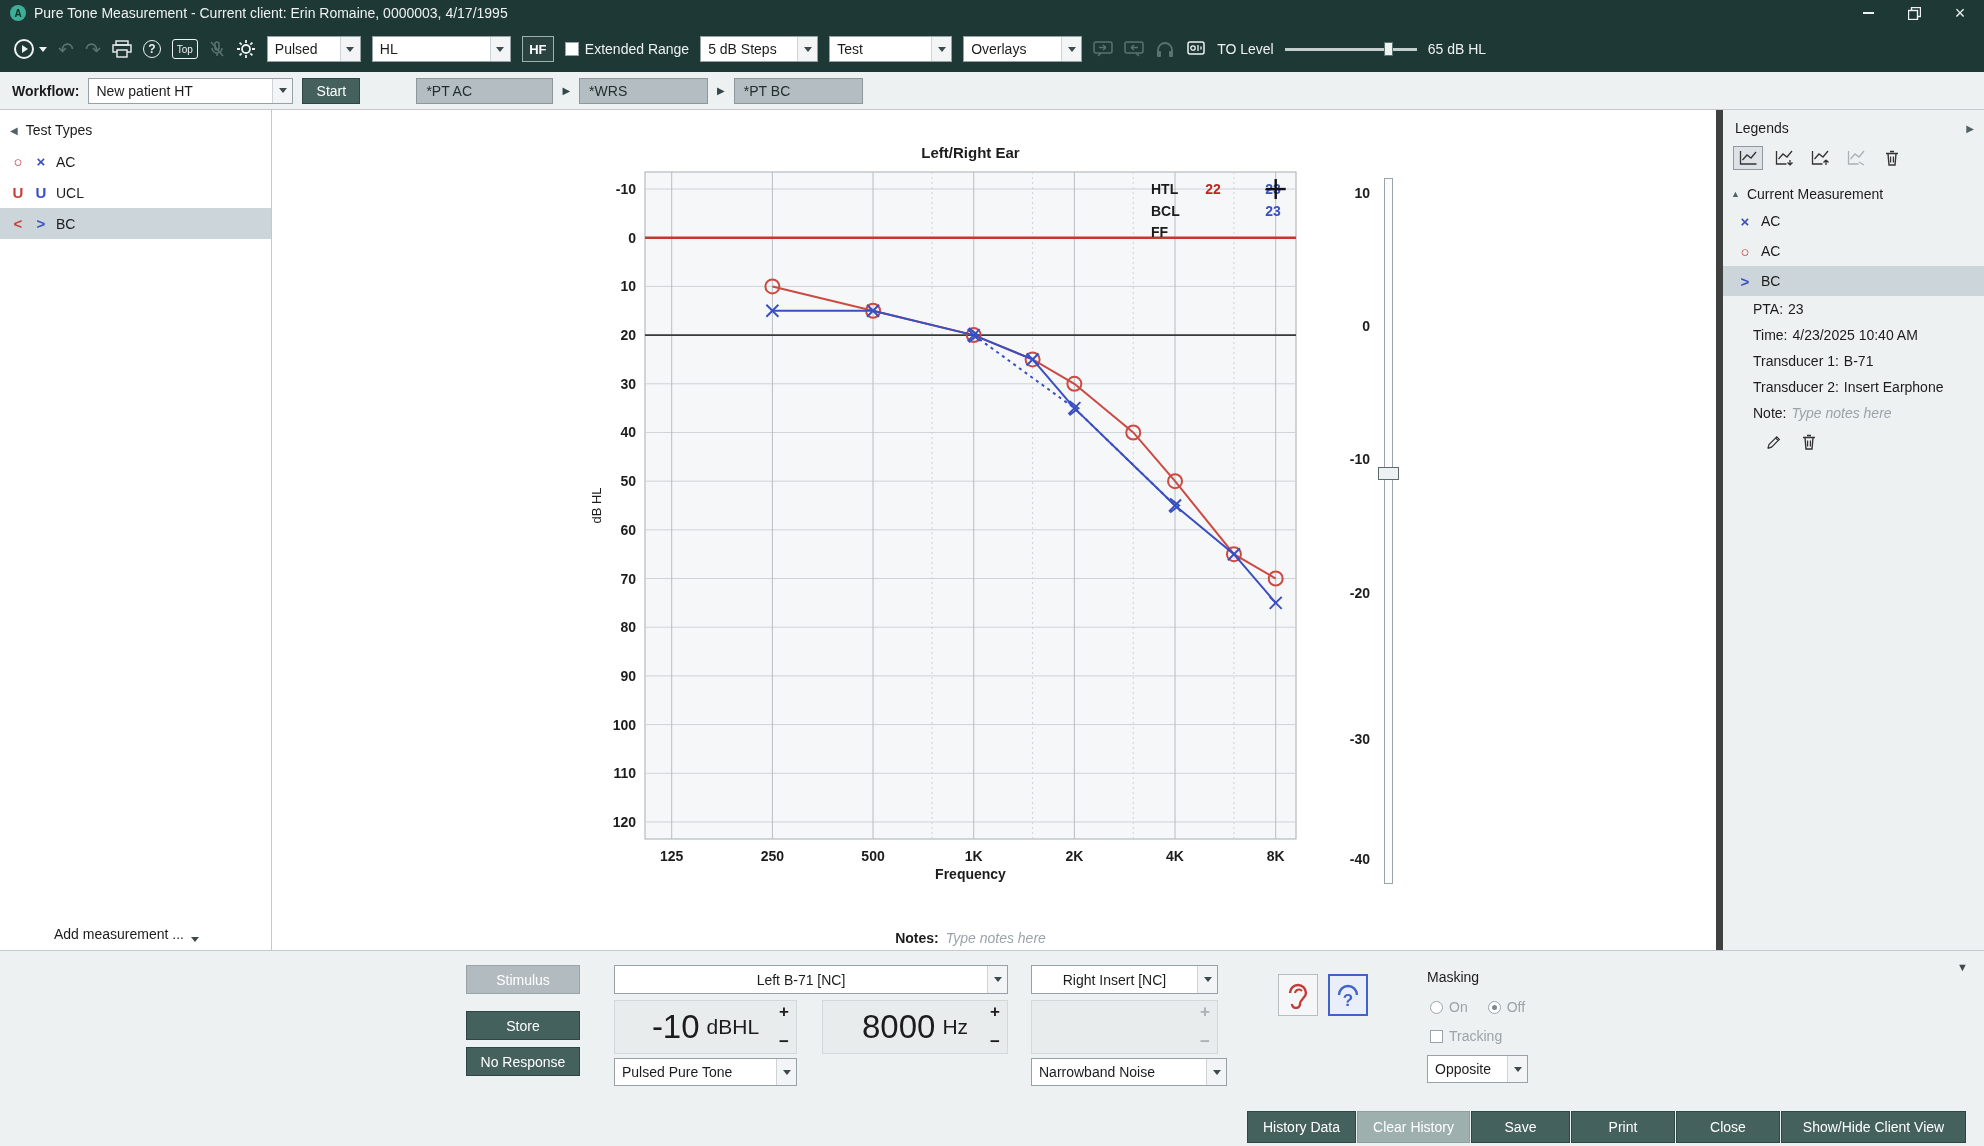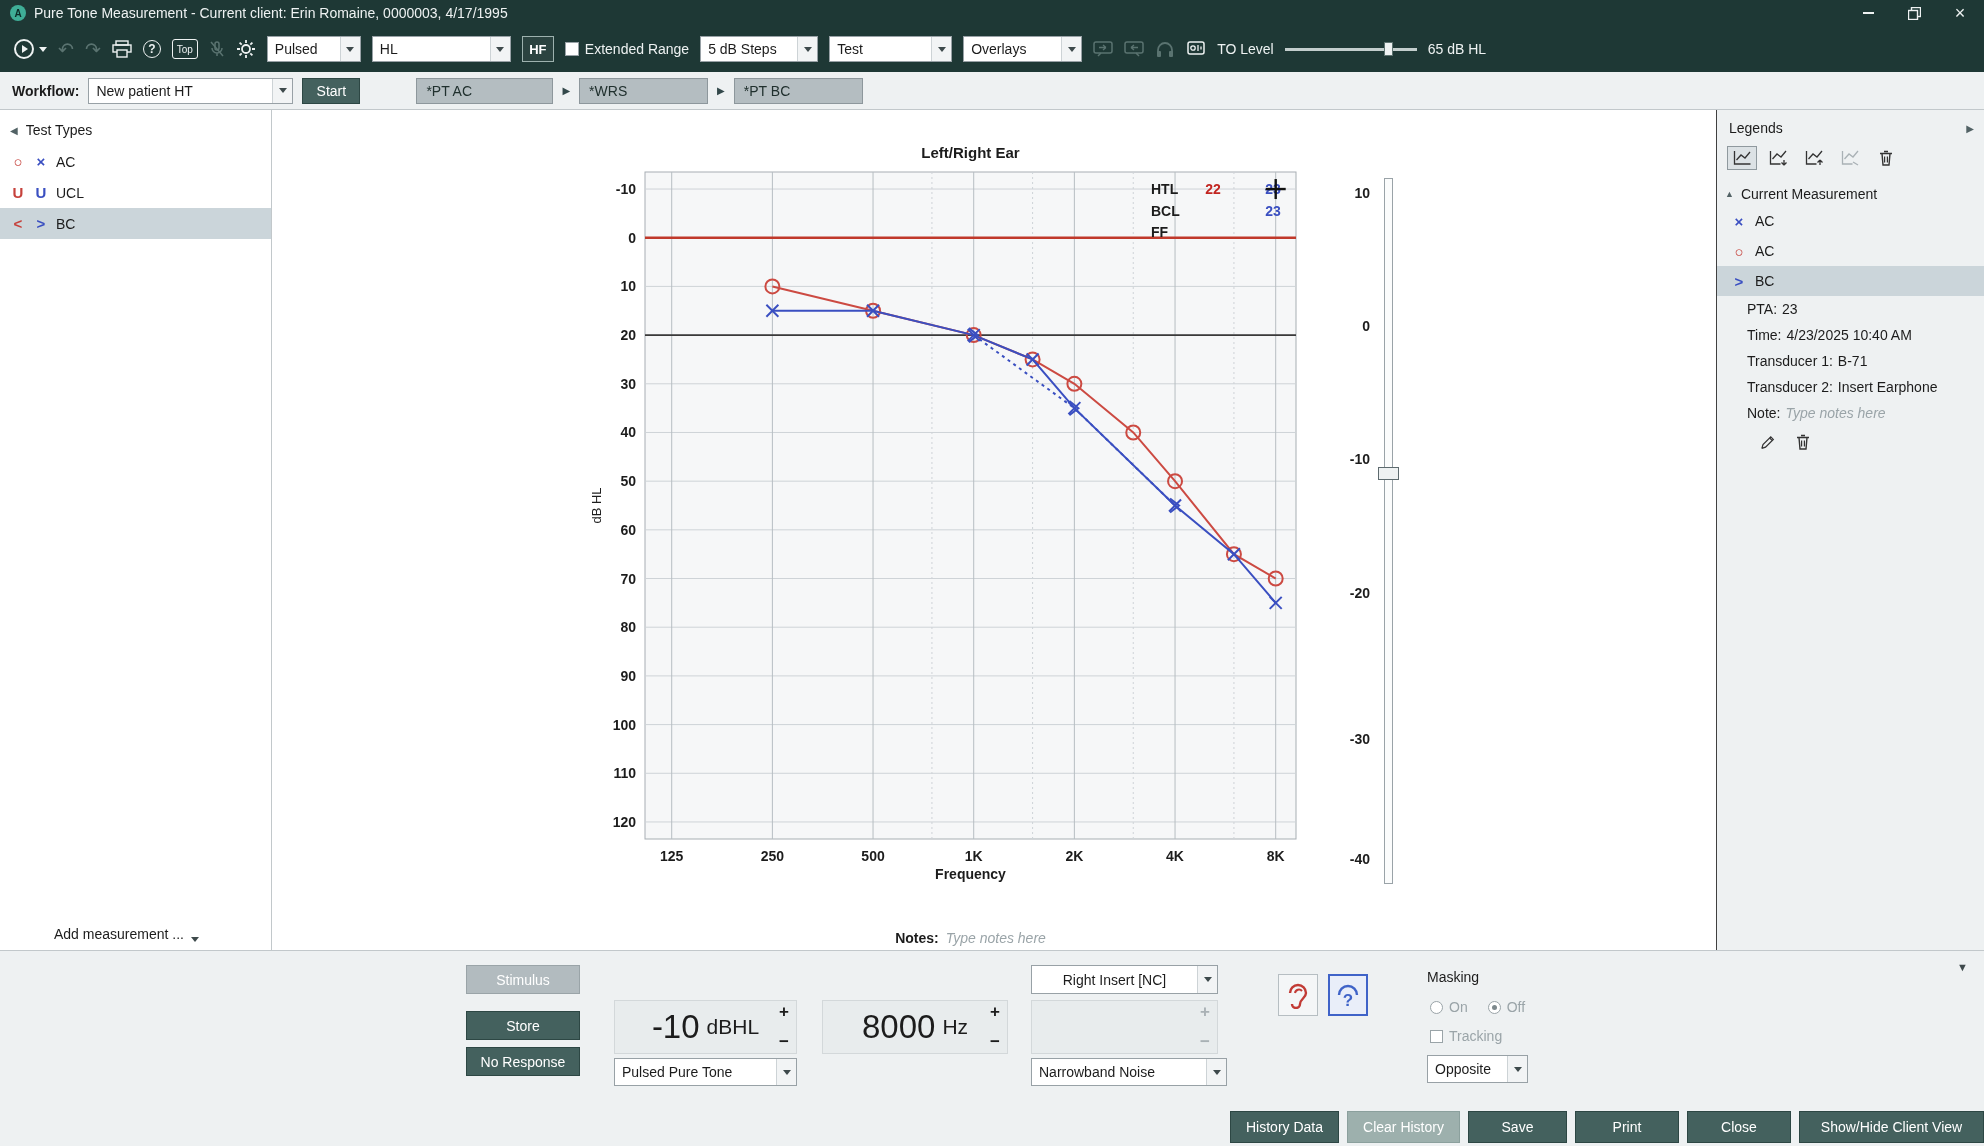--- a/index.html
+++ b/index.html
@@ -52,21 +52,21 @@
 .chart-region{flex:1;position:relative;background:#fff}
 #audiogram{position:absolute;left:313px;top:30px}
 #masking-scale{position:absolute;left:1040px;top:0;width:130px;height:800px}
 .scale-tick{position:absolute;left:0;width:58px;text-align:right;font-size:14px;font-weight:bold}
 .scale-track{position:absolute;left:72px;top:68px;width:9px;height:706px;background:#fbfcfc;border:1px solid #9aa3a8;cursor:pointer}
 .scale-handle{position:absolute;left:66px;width:21px;height:13px;background:#eef1f2;border:1px solid #5d6a6e;cursor:grab}
 .notes-row{position:absolute;left:373px;top:820px;width:651px;display:flex;justify-content:center;gap:7px}
 .notes-label{font-weight:bold}
 .placeholder{color:#9aa4a8;font-style:italic}
 
-.legends-panel{width:268px;background:#eef1f2;border-left:1px solid #404040;display:flex;flex-direction:column}
+.legends-panel{width:268px;background:#eef1f2;border-left:7px solid #404040;display:flex;flex-direction:column}
 .lg-header{display:flex;align-items:center;padding:10px 10px 6px 12px}
 .lg-header .panel-arrow{margin-left:auto}
 .licon-row{display:flex;gap:6px;padding:4px 0 0 10px}
 .licon{width:30px;height:24px;display:flex;align-items:center;justify-content:center;cursor:pointer}
 .licon.sel{background:#dce2e5;border:1px solid #8f999e}
 .lg-section{display:flex;align-items:center;gap:7px;padding:16px 0 4px 8px}
 .lg-section .panel-arrow{font-size:9px}
 .legend-item{height:30px;display:flex;align-items:center;gap:8px;padding-left:14px;cursor:pointer}
 .legend-item.selected{background:#cbd5da}
 .detail-row{padding-left:30px;height:26px;display:flex;align-items:center;gap:5px}
@@ -83,21 +83,21 @@
 .stepv{position:absolute;right:7px;font-size:17px;font-weight:bold;line-height:14px;cursor:pointer}
 .stepv.plus{top:4px}.stepv.minus{bottom:4px}
 .stepv.disabled{color:#a9b1b5}
 .ear-btn{position:absolute;width:40px;height:42px;border:1px solid #b6bec2;background:#f4f6f7;display:flex;align-items:center;justify-content:center;cursor:pointer}
 .ear-btn.selected{border:2px solid #3f63c8;background:#e9eef9}
 .gray-label{color:#9aa4a8}
 .radio{width:13px;height:13px;border:1px solid #9aa4a8;border-radius:50%;background:#fff;display:inline-block;position:relative;cursor:pointer;flex:none}
 .radio.checked::after{content:"";position:absolute;left:3px;top:3px;width:5px;height:5px;border-radius:50%;background:#7d898d}
 .cbox{width:13px;height:13px;border:1px solid #9aa4a8;background:#fff;display:inline-block;cursor:pointer;flex:none}
 .hrow{display:flex;align-items:center;gap:7px}
-.footer-row{position:absolute;right:0;bottom:3px;display:flex;gap:8px}
+.footer-row{position:absolute;right:18px;bottom:3px;display:flex;gap:1px}
 .footer-row .btn{height:32px}
 .collapse-caret{position:absolute;right:16px;top:10px;color:#3e4a4c;font-size:11px;cursor:pointer}
 .masking-title{position:absolute;left:1427px;top:18px}
 </style>
 </head>
 <body>
 
 <div class="titlebar">
   <span class="app-badge">A</span>
   <span class="title-text">Pure Tone Measurement - Current client: Erin Romaine, 0000003, 4/17/1995</span>
@@ -480,20 +480,26 @@
       </span>
     </div>
   </div>
 </div>
 
 <div class="bottom-panel">
   <span class="btn gray abs" style="left:466px;top:14px;width:114px;height:29px">Stimulus</span>
   <span class="btn abs" style="left:466px;top:60px;width:114px;height:29px">Store</span>
   <span class="btn abs" style="left:466px;top:96px;width:114px;height:29px">No Response</span>
 
+  <span class="dd center abs" style="left:614px;top:14px;width:394px;height:29px">
+      <span class="txt">Left B-71 [NC]</span>
+      <span class="caretbox">
+        <span class="tri"></span>
+      </span>
+    </span>
 
   <div class="valbox" style="left:614px;top:49px;width:183px;height:54px">
     <span class="vbig">-10</span>
     <span class="vunit">dBHL</span>
     <span class="stepv plus">+</span>
     <span class="stepv minus">−</span>
   </div>
   <div class="valbox" style="left:822px;top:49px;width:186px;height:54px">
     <span class="vbig">8000</span>
     <span class="vunit">Hz</span>

